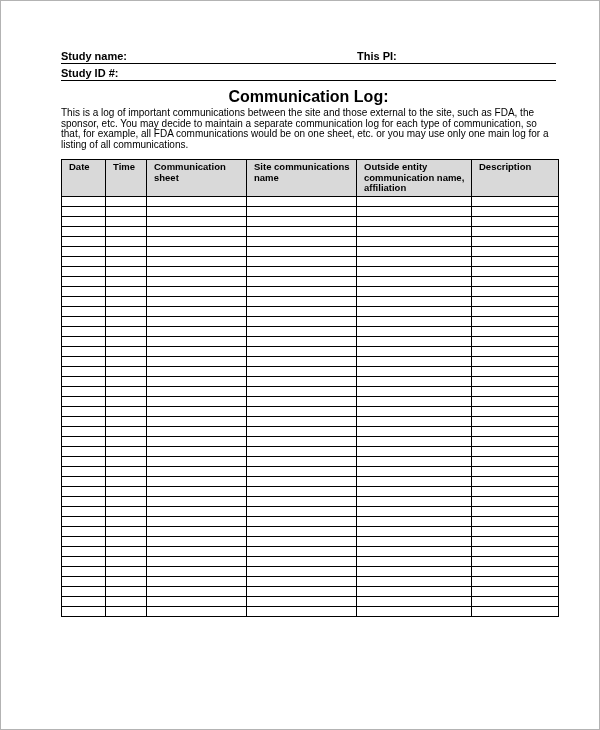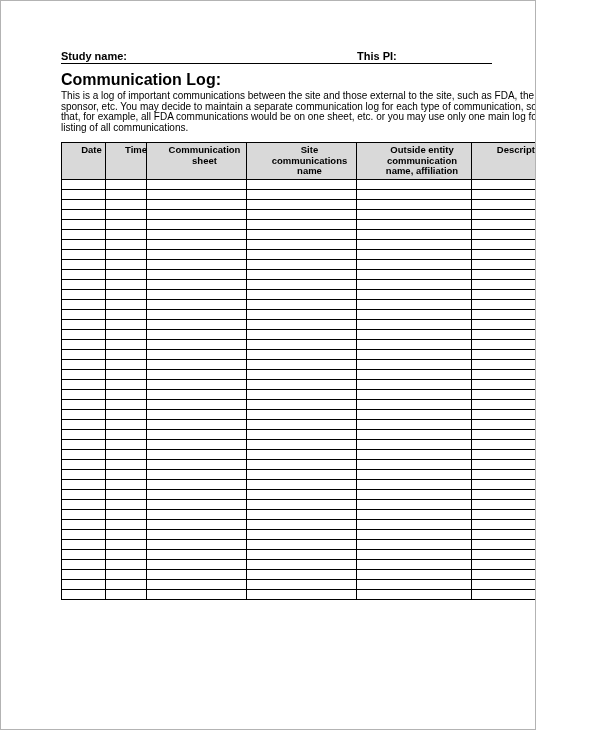--- a/index.html
+++ b/index.html
@@ -4,21 +4,21 @@
 <style>
   * { margin: 0; padding: 0; box-sizing: border-box; }
   html, body { background: #ffffff; }
   body {
     font-family: "Liberation Sans", sans-serif;
     color: #000;
     width: 600px;
     height: 730px;
   }
   .page {
-    width: 536px;
+    width: 600px;
     height: 730px;
     background: #ffffff;
     border: 1px solid #b3b3b3;
     padding: 48px 43px 0 60px;
     overflow: hidden;
   }
   
   .field-row {
     display: flex;
     align-items: flex-end;
@@ -31,20 +31,21 @@
   .field-row + .field-row { margin-top: 2px; }
   .fr-label { white-space: nowrap; }
   .blank-fixed { flex: 0 0 230px; height: 100%; }
   .blank-grow { flex: 1 1 auto; height: 100%; }
   
   .doc-title {
     margin-top: 7px;
     font-size: 16px;
     font-weight: bold;
     line-height: 18px;
+    text-align: center;
   }
   .doc-intro {
     margin-top: 2px;
     width: 492px;
     font-size: 10px;
     line-height: 10.5px;
   }
   
   table.log {
     margin-top: 9px;
@@ -57,43 +58,47 @@
   table.log col.c2 { width: 100px; }
   table.log col.c3 { width: 110px; }
   table.log col.c4 { width: 115px; }
   table.log col.c5 { width: 87px; }
   table.log th {
     background: var(--header-bg, #d9d9d9);
     border: 1px solid #000;
     font-size: 9.5px;
     line-height: 10.5px;
     font-weight: bold;
-    text-align: center;
+    text-align: left;
     vertical-align: top;
-    padding: 2px 3px 2px 19px;
+    padding: 2px 3px 2px 7px;
   }
   table.log td {
     border: 1px solid #000;
     height: 10px;
     padding: 0;
     font-size: 9px;
   }
 </style>
 </head>
 <body>
 
 <div class="page">
 
   <div class="field-row">
     <span class="fr-label">Study name:</span>
     <span class="blank-fixed"></span>
     <span class="fr-label">This PI:</span>
     <span class="blank-grow"></span>
   </div>
 
+  <div class="field-row">
+    <span class="fr-label">Study ID #:</span>
+    <span class="blank-grow"></span>
+  </div>
 
   <div class="doc-title">Communication Log:</div>
 
   <p class="doc-intro">This is a log of important communications between the site and those external to the site, such as FDA, the sponsor, etc.  You may decide to maintain a separate communication log for each type of communication, so that, for example, all FDA communications would be on one sheet, etc. or you may use only one main log for a listing of all communications.</p>
 
   <table class="log">
     <colgroup>
       <col class="c0">
         <col class="c1">
         <col class="c2">

